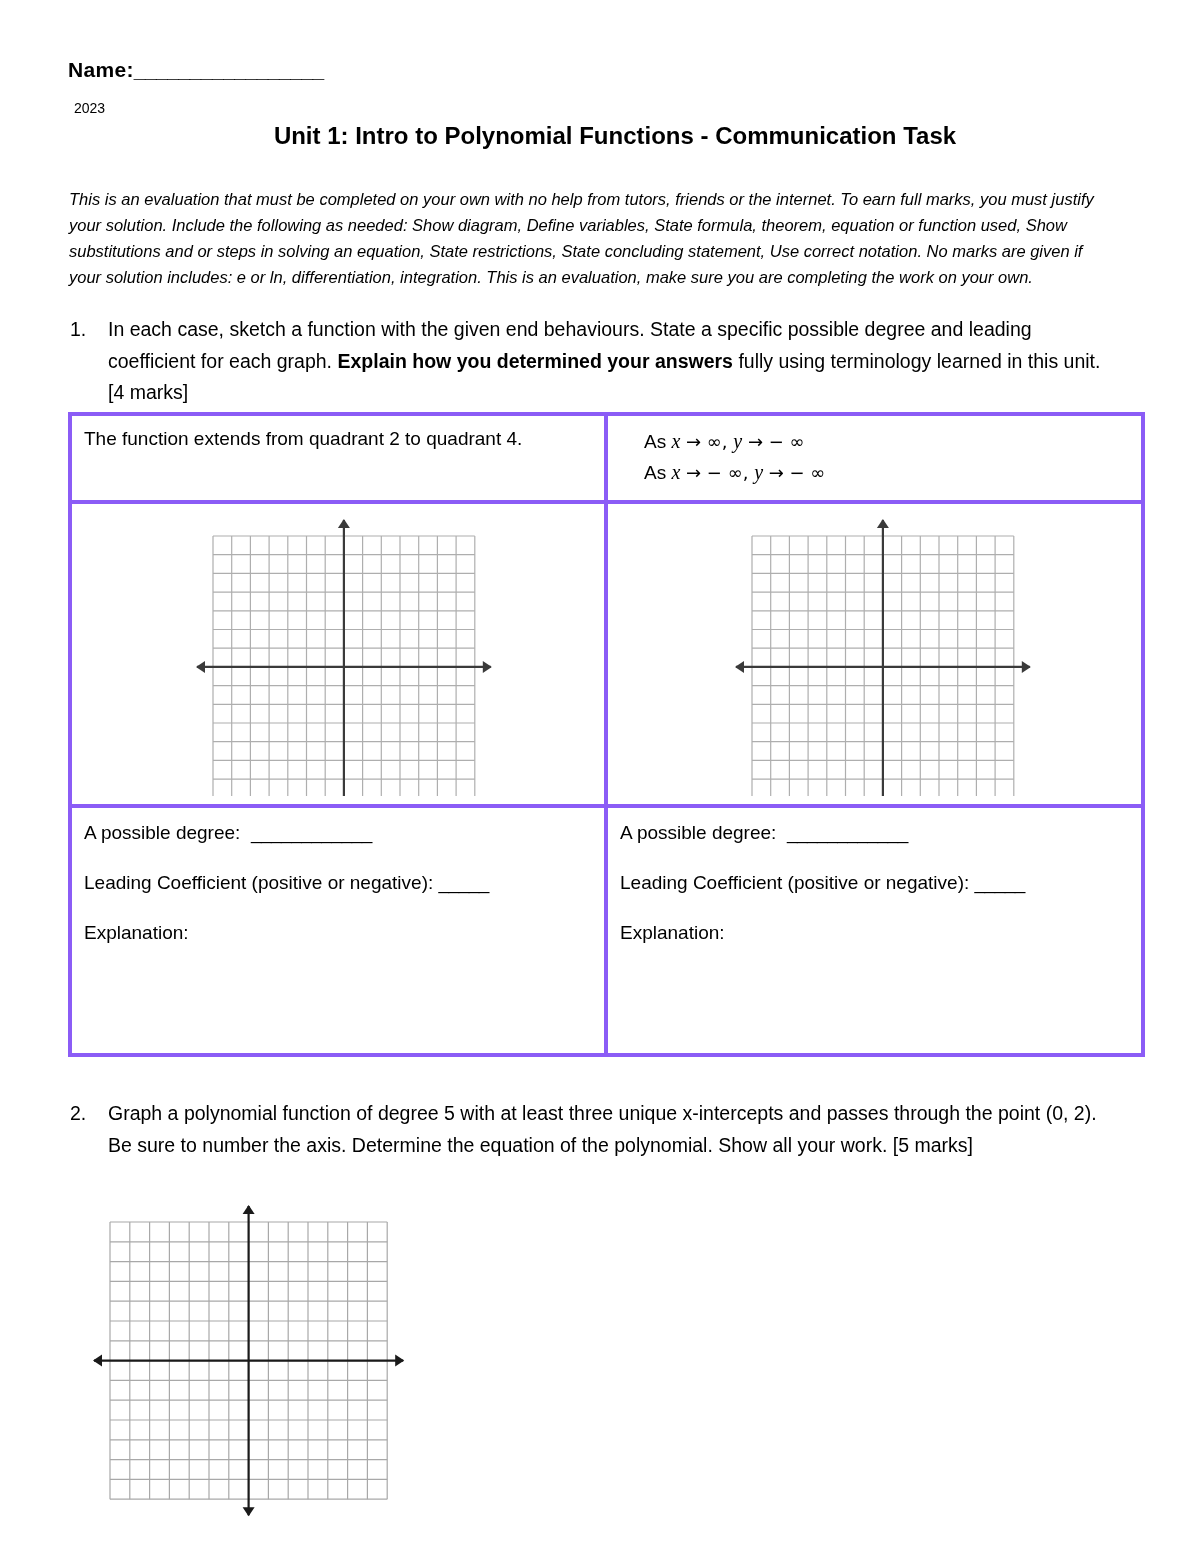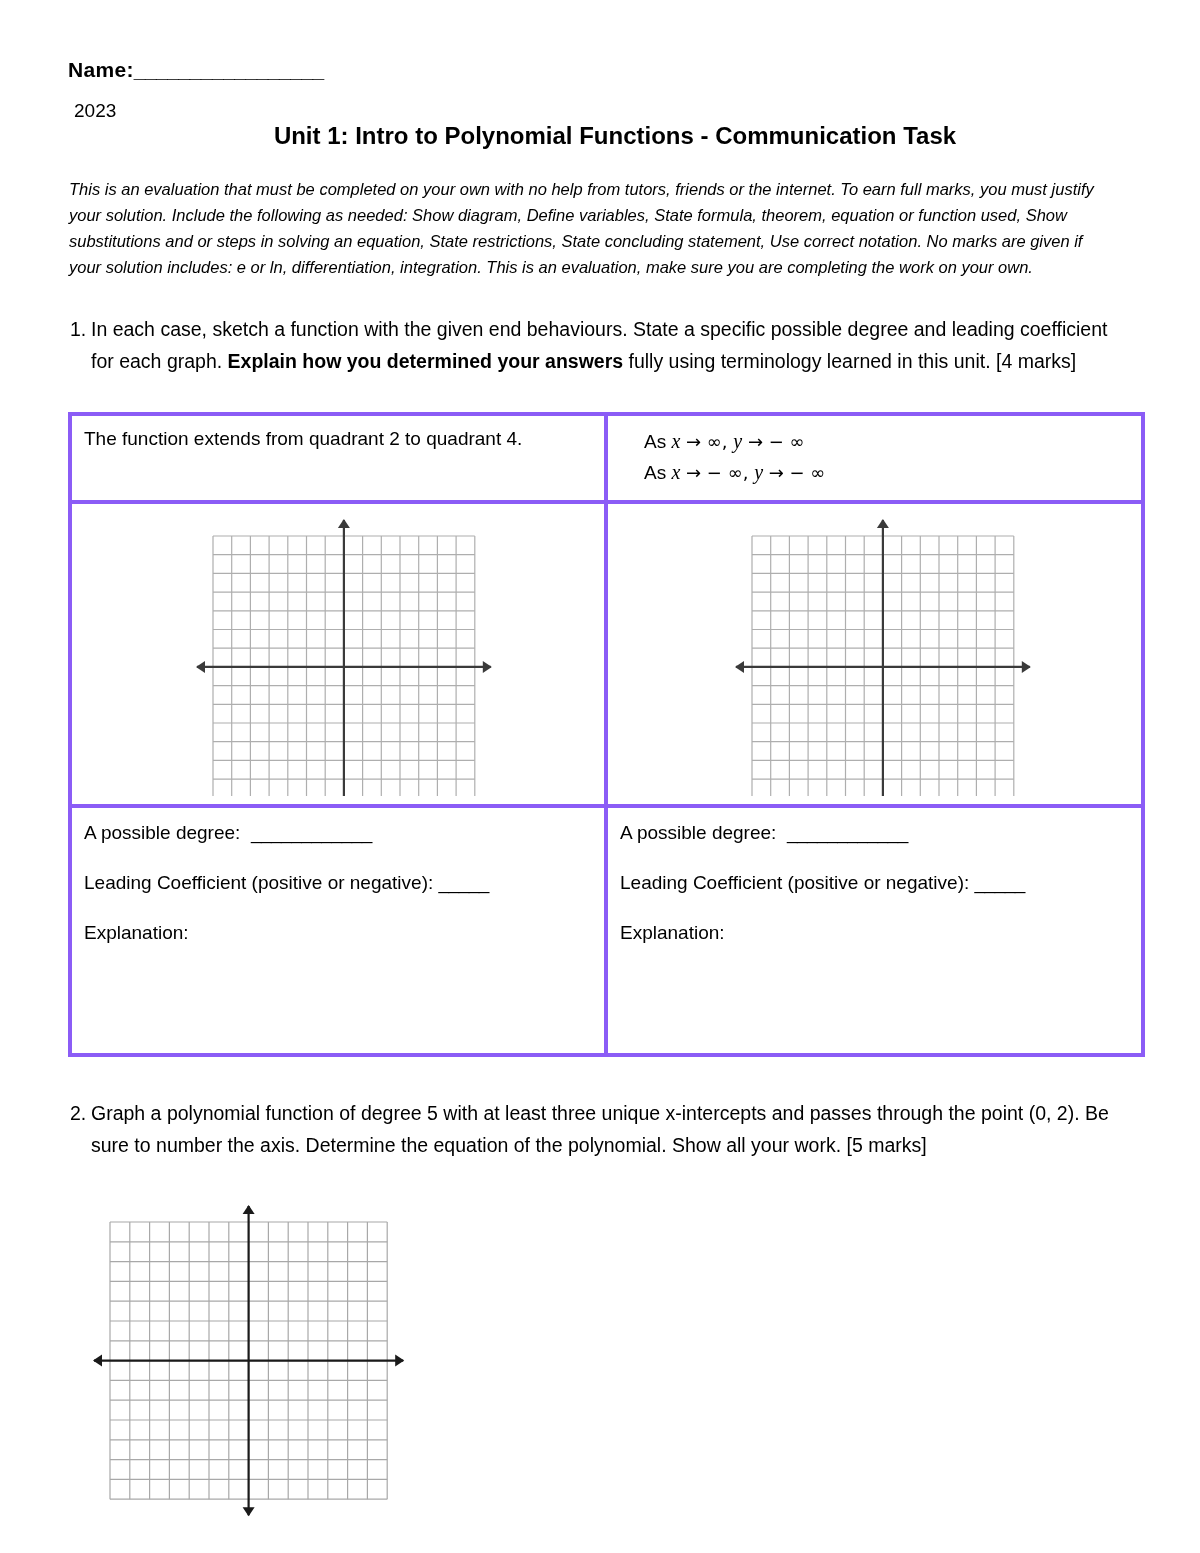--- a/index.html
+++ b/index.html
@@ -34,41 +34,41 @@
   }
   .name-label { font-weight: bold; }
   .name-blank {
     font-weight: bold;
     letter-spacing: -0.5px;
   }
   .year {
     position: absolute;
     left: 74px;
     top: 100px;
-    font-size: 19px;
+    font-size: 14px;
     font-weight: normal;
   }
   .doc-title {
     position: absolute;
     left: 0;
     top: 122px;
     width: 1200px;
     text-align: center;
     font-size: 24px;
     font-weight: bold;
     text-underline-offset: 4px;
     padding-left: 30px;
     box-sizing: border-box;
   }
 
   
   .intro {
     position: absolute;
     left: 69px;
-    top: 176px;
+    top: 186px;
     width: 1025px;
     font-size: 16.5px;
     font-style: italic;
     line-height: 1.58;
     text-align: left;
   }
 
   
   .question {
     position: absolute;
@@ -86,21 +86,21 @@
     width: 1045px;
   }
   .q-num {
     position: absolute;
     left: 0;
     top: 0;
     width: 38px;
     text-align: left;
   }
   .q-body {
-    margin-left: 21px;
+    margin-left: 38px;
     display: block;
   }
   .q-body b { font-weight: bold; }
 
   
   .tbl {
     position: absolute;
     left: 68px;
     top: 412px;
     width: 1065px;

